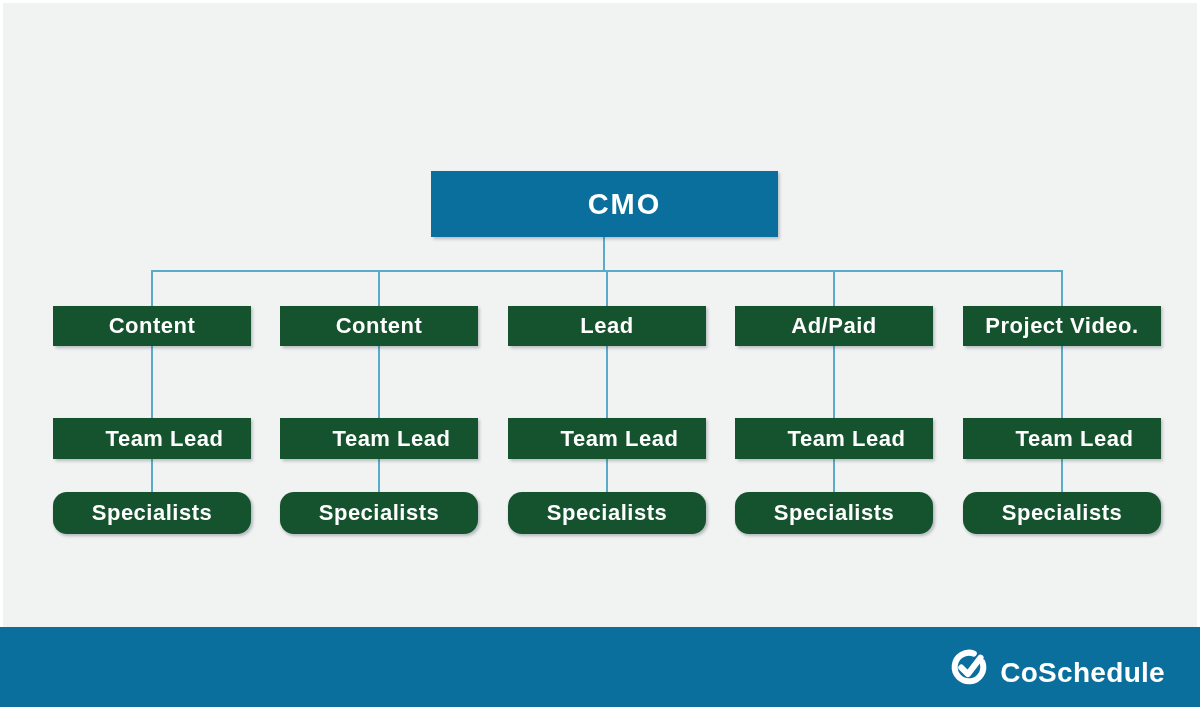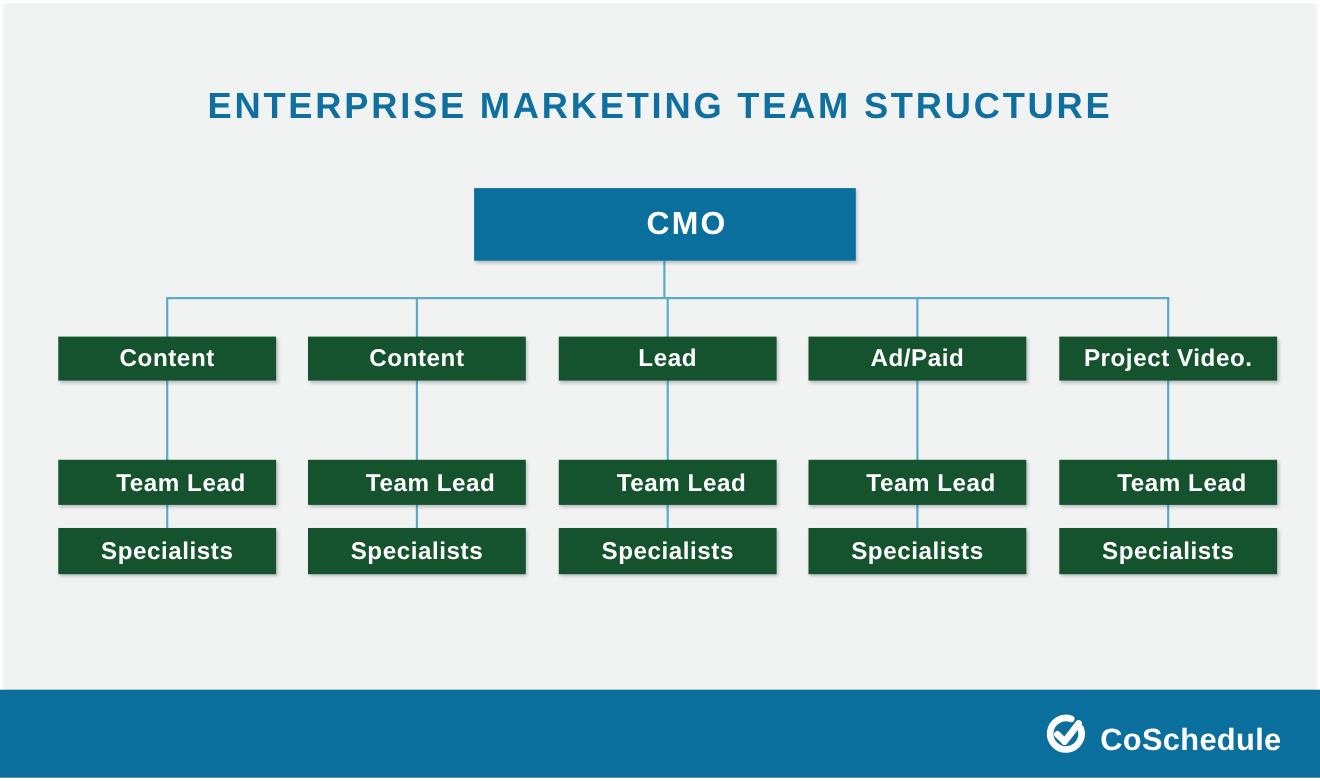--- a/index.html
+++ b/index.html
@@ -44,41 +44,40 @@
   .col {
     position:absolute; top:267px; width:198px; height:265px;
   }
   .col .vline {
     position:absolute; left:98px; top:0; width:2px; height:244px;
     background:#5aaac9; z-index:1;
   }
   .col .box { left:0; width:198px; font-size:22px; letter-spacing:0.5px; }
   .row-function  { top:36px;  height:40px; }
   .row-teamlead  { top:148px; height:41px;padding-left:25px; }
-  .row-specialists{ top:210px; height:42px; }
+  .row-specialists{ top:222px; height:42px;border-radius:14px; }
   
   .footer {
     position:absolute; left:0; top:627px; width:1200px; height:80px;
     background:#0a6f9c;
     display:flex; align-items:center; justify-content:flex-end;
     padding-right:35px;
     z-index:3;
   }
   .logo-mark { width:44px; height:44px; margin-right:9px; }
   .brand-text {
     color:#ffffff; font-size:28px; font-weight:bold; letter-spacing:0.3px;margin-top:11px;
   }
 </style>
 </head>
 <body>
 
 <div class="canvas">
   <div class="inner">
 
-    <h1 class="title">ENTERPRISE MARKETING TEAM STRUCTURE</h1>
 
     <div class="box box-dark cmo-box">
       <span>CMO</span>
     </div>
 
     <div class="line cmo-stem"></div>
     <div class="line h-connector"></div>
 
     <div class="col" style="left:50px">
       <div class="vline"></div>

